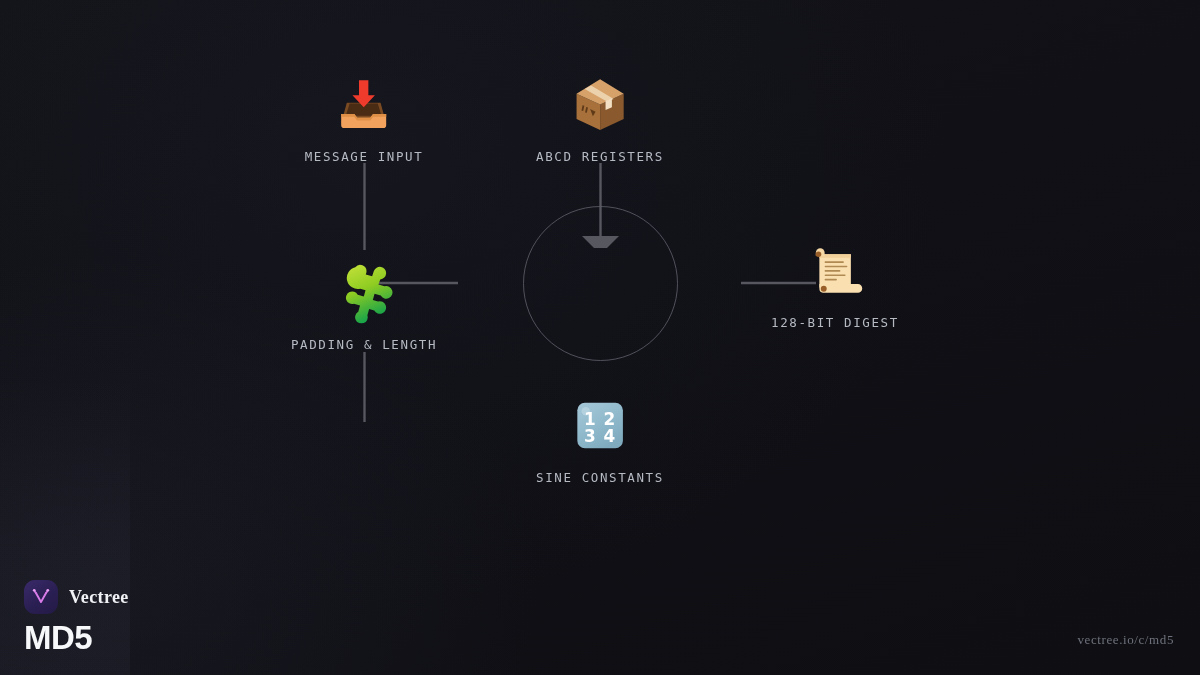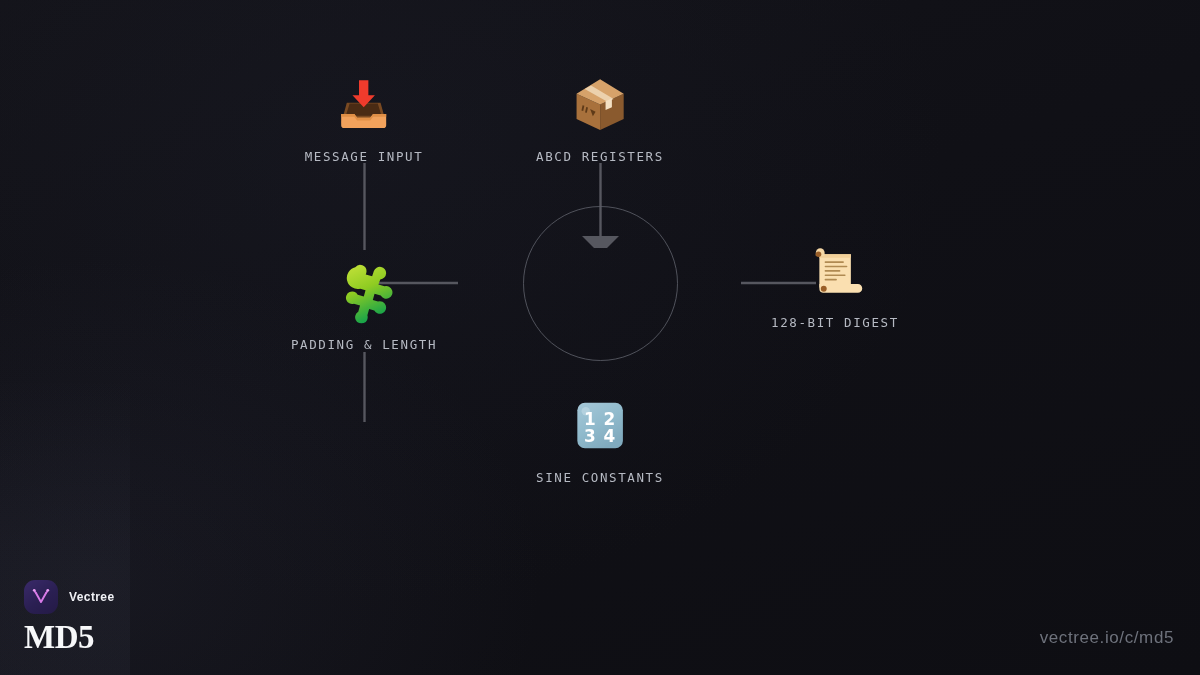--- a/index.html
+++ b/index.html
@@ -104,44 +104,44 @@
     height: 34px;
     border-radius: 11px;
     background: linear-gradient(145deg, #3a2a6a 0%, #2a1f52 55%, #241a46 100%);
     display: flex;
     align-items: center;
     justify-content: center;
     flex: none;
   }
 
   #brand-name {
-    font-size: 12px;
+    font-size: 18px;
     font-weight: 700;
     color: #f0f1f5;
     letter-spacing: 0.4px;
-    font-family: Liberation Sans, sans-serif;
+    font-family: Liberation Serif, serif;
   }
 
   #page-title {
     font-size: 33px;
     font-weight: 700;
     color: #f7f8fa;
     letter-spacing: -0.5px;
     line-height: 1;
-    font-family: Liberation Serif, serif;
+    font-family: Liberation Sans, sans-serif;
   }
 
   #footer-url {
     position: absolute;
     right: 26px;
     bottom: 27px;
-    font-size: 17px;
+    font-size: 13px;
     color: #6e727c;
     letter-spacing: 0.6px;
-    font-family: Liberation Sans, sans-serif;
+    font-family: Liberation Serif, serif;
   }
 </style>
 </head>
 <body>
 
 <div id="stage">
 
   <div id="sheen"></div>
 
   <svg id="edges" viewBox="0 0 1200 675">

